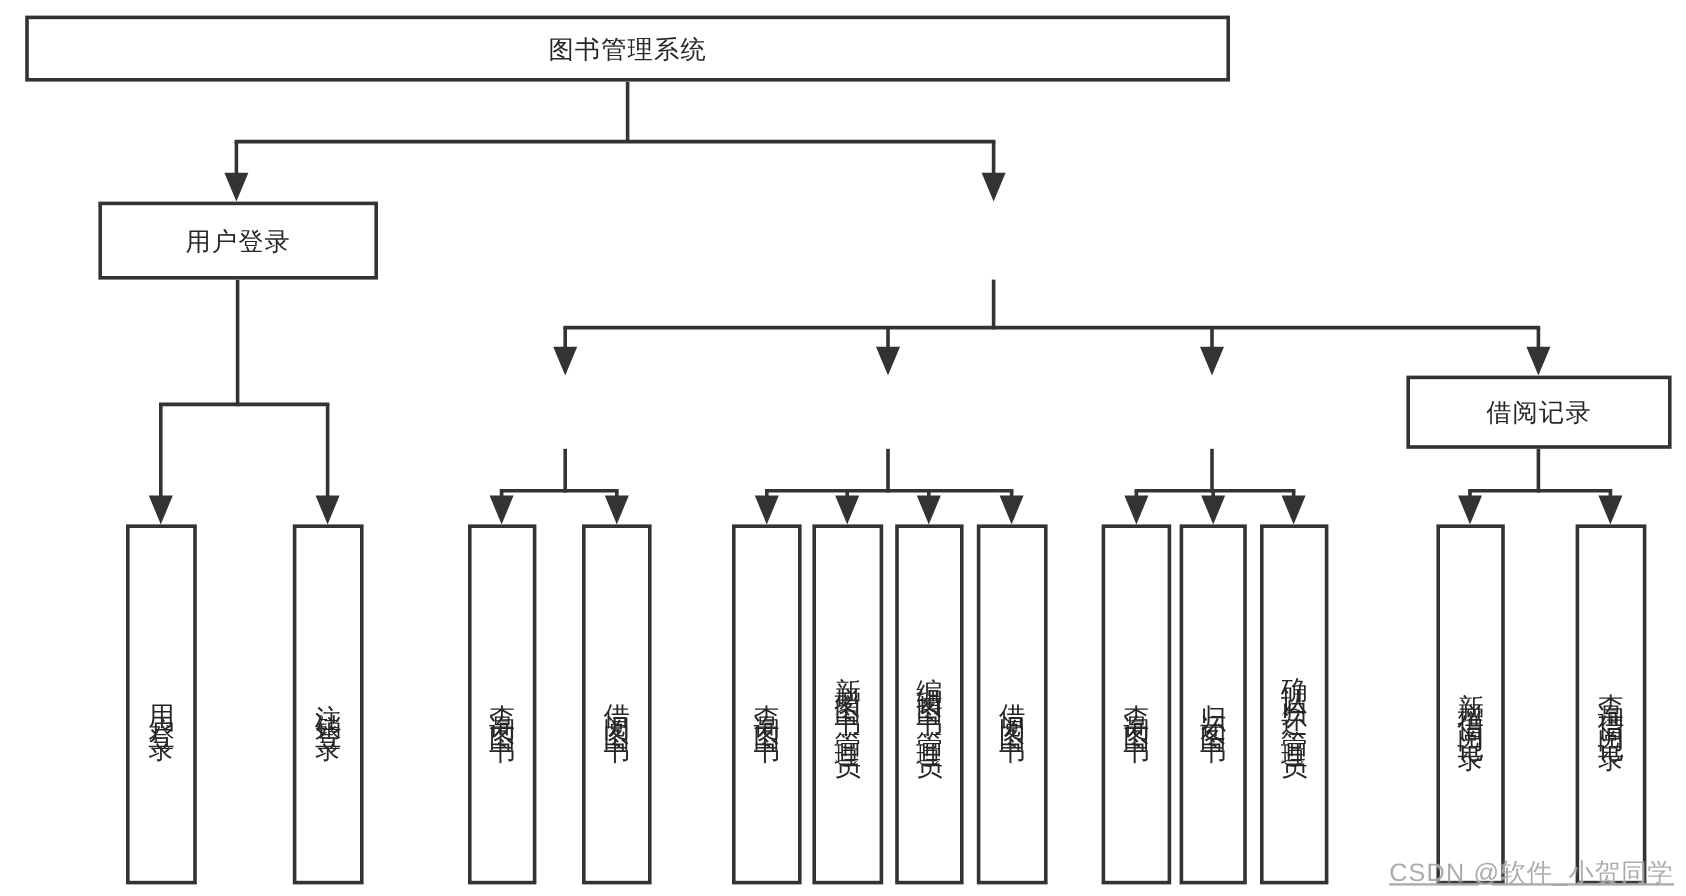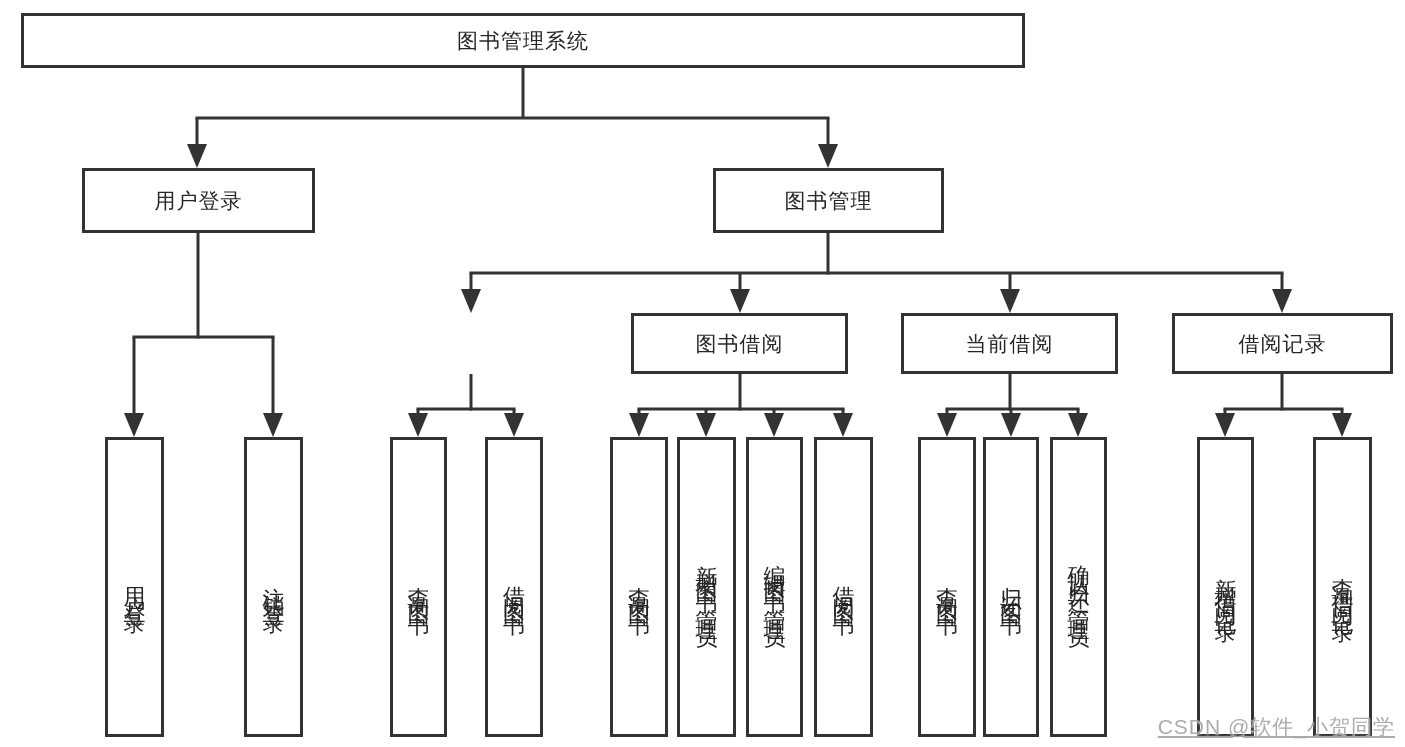--- a/index.html
+++ b/index.html
@@ -116,30 +116,21 @@
     </g>
   </svg>
 
   <div class="box hbox" style="left:21px;top:13px;width:1004px;height:55px">
     <span>图书管理系统</span>
   </div>
 
   <div class="box hbox" style="left:82px;top:168px;width:233px;height:65px">
     <span>用户登录</span>
   </div>
-  <div class="box hbox" style="left:713px;top:168px;width:231px;height:65px">
-    <span>图书管理</span>
-  </div>
 
-  <div class="box hbox" style="left:631px;top:313px;width:217px;height:61px">
-    <span>图书借阅</span>
-  </div>
-  <div class="box hbox" style="left:901px;top:313px;width:217px;height:61px">
-    <span>当前借阅</span>
-  </div>
   <div class="box hbox" style="left:1172px;top:313px;width:221px;height:61px">
     <span>借阅记录</span>
   </div>
 
   <div class="box vbox" style="left:105px;top:437px;width:59px;height:300px">
     <span>用户登录</span>
   </div>
   <div class="box vbox" style="left:244px;top:437px;width:59px;height:300px">
     <span>注销登录</span>
   </div>

